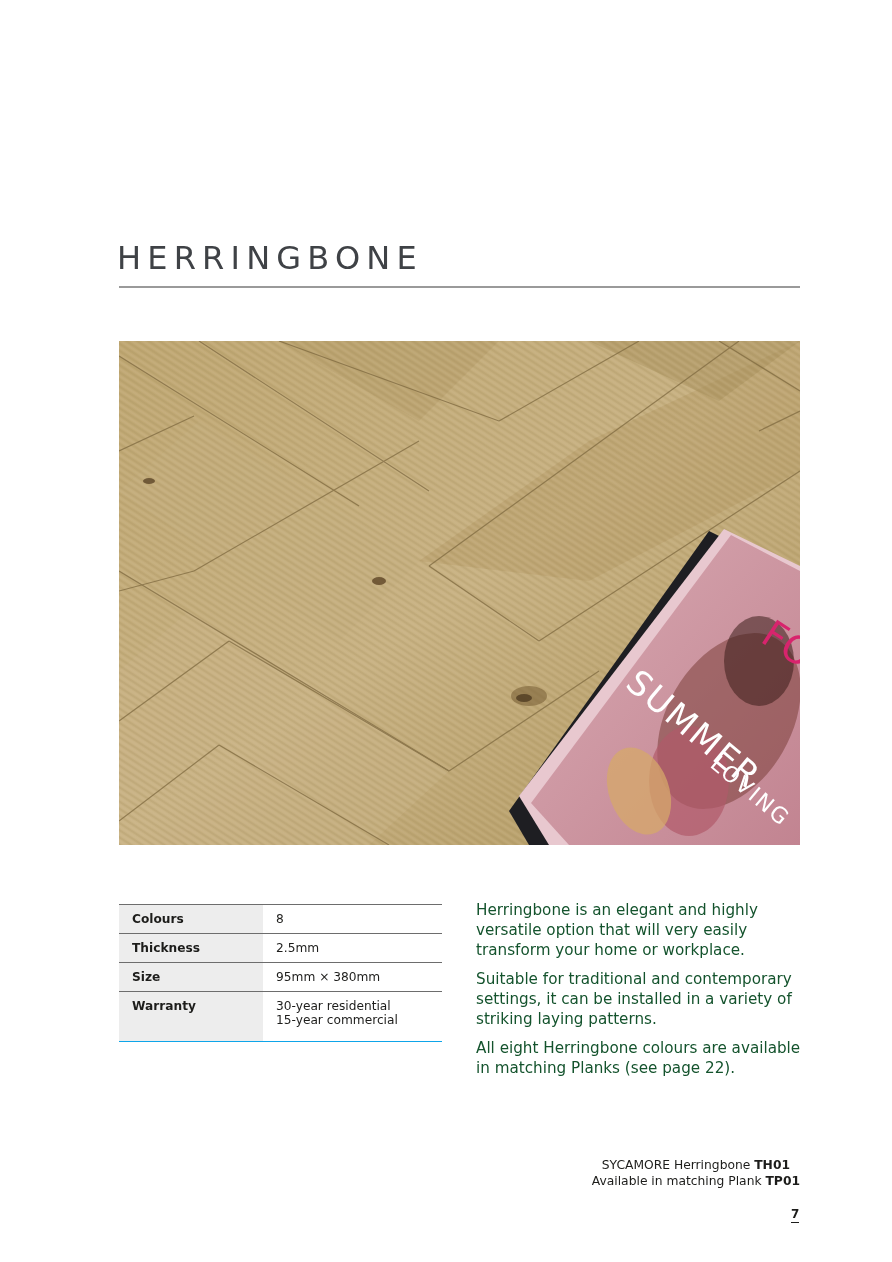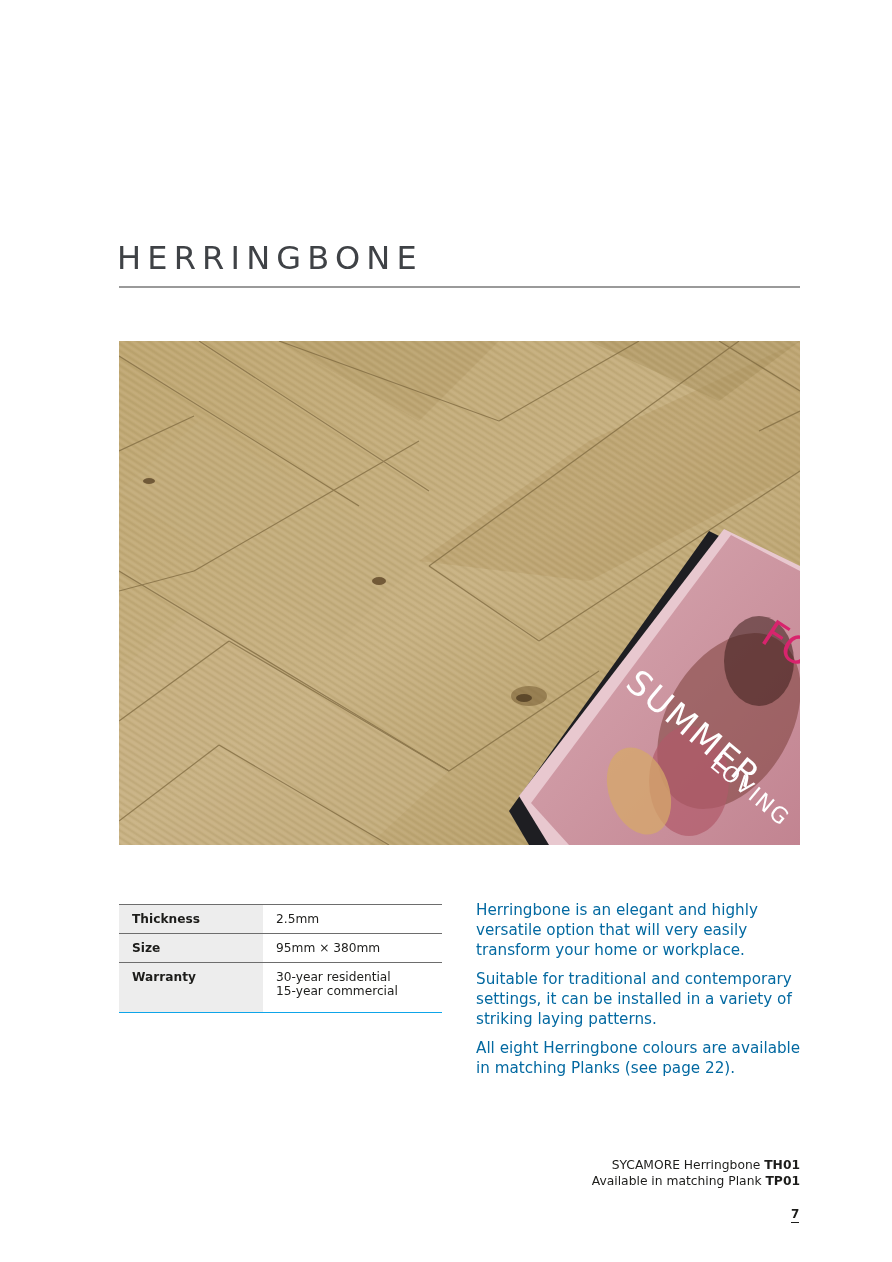--- a/index.html
+++ b/index.html
@@ -10,23 +10,23 @@
   .rule { position: absolute; left: 119px; top: 286px; width: 681px; height: 1.5px; background: #9a9a9a; }
   .photo { position: absolute; left: 119px; top: 341px; width: 681px; height: 504px; overflow: hidden; background: #b9a06b; }
   .photo svg { display: block; }
   .spec-table { position: absolute; left: 119px; top: 904px; width: 323px; border-collapse: collapse;
                 font-size: 12.2px; }
   .spec-table td { border-top: 1px solid #6d6d6d; padding: 0 0 0 13px; height: 28px; vertical-align: middle; }
   .spec-table tr:last-child td { border-bottom: 1px solid #0ea5e9; height: 42px; vertical-align: top; padding-top: 7px; }
   .spec-table td.lbl { background: #ededed; width: 131px; font-weight: bold; }
   .spec-table td.val { background: #ffffff; padding-left: 13px; }
   .val-line { display: block; line-height: 14px; }
-  .desc { position: absolute; left: 476px; top: 900px; width: 330px; font-size: 15.2px; line-height: 20px; color: #0369a1; }
+  .desc { position: absolute; left: 476px; top: 900px; width: 330px; font-size: 15.2px; line-height: 20px; color: #14532d; }
   .desc p { margin: 0 0 9px 0; }
-  .caption { position: absolute; right: 92px; top: 1157px; text-align: right; font-size: 12.3px; line-height: 16px; }
+  .caption { position: absolute; right: 92px; top: 1157px; text-align: center; font-size: 12.3px; line-height: 16px; }
   .caption b { font-weight: bold; }
   .page-num { position: absolute; left: 791px; top: 1207px; font-size: 12px; font-weight: bold; border-bottom: 1.5px solid #1d1d1b; line-height: 14px; padding-bottom: 1px; }
 </style>
 </head>
 <body>
 
 <h1 class="title">HERRINGBONE</h1>
 <div class="rule"></div>
 
 <div class="photo">
@@ -91,20 +91,26 @@
     <ellipse cx="640" cy="320" rx="35" ry="45" fill="#3a1e1a" opacity="0.55"></ellipse>
     <text x="640" y="300" font-family="DejaVu Sans, sans-serif" font-size="38" fill="#d8246d" transform="rotate(33 640 300)">FO</text>
     <text x="505" y="345" font-family="DejaVu Sans, sans-serif" font-size="34" fill="#ffffff" letter-spacing="2" transform="rotate(40 505 345)">SUMMER</text>
     <text x="590" y="425" font-family="DejaVu Sans, sans-serif" font-size="22" fill="#ffffff" letter-spacing="2" transform="rotate(40 590 425)">LOVING</text>
   </svg>
 </div>
 
 <table class="spec-table">
   <tbody>
     <tr>
+      <td class="lbl">Colours</td>
+      <td class="val">
+          <span class="val-line">8</span>
+        </td>
+    </tr>
+    <tr>
       <td class="lbl">Thickness</td>
       <td class="val">
           <span class="val-line">2.5mm</span>
         </td>
     </tr>
     <tr>
       <td class="lbl">Size</td>
       <td class="val">
           <span class="val-line">95mm × 380mm</span>
         </td>

